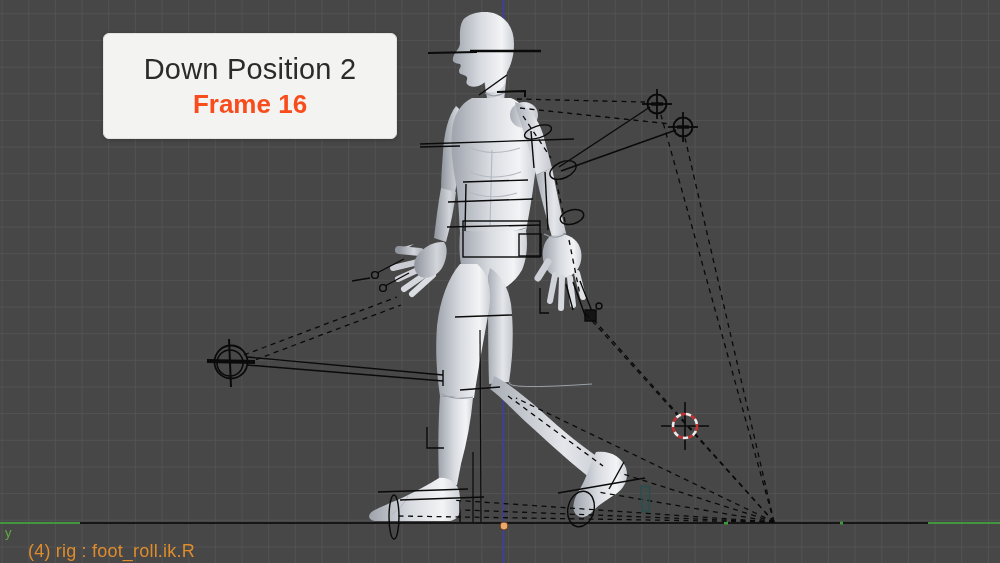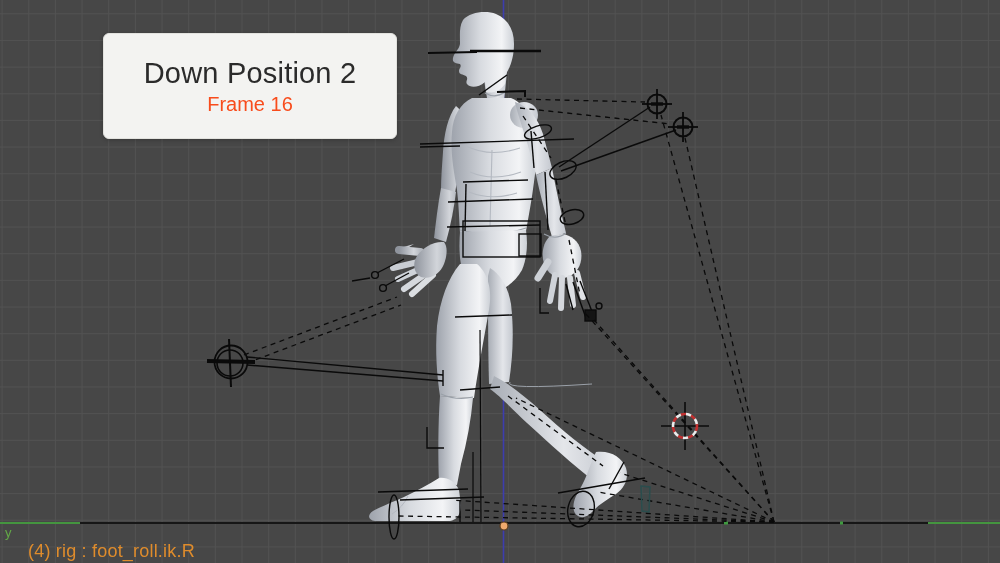--- a/index.html
+++ b/index.html
@@ -16,21 +16,21 @@
   #scene{position:absolute;left:0;top:0;}
   .card{
     position:absolute;left:70px;top:33px;width:292px;height:104px;
     background:#f3f3f1;border:1px solid #e2e2de;border-radius:6px;
     box-shadow:0 1px 4px rgba(0,0,0,.22);
     display:flex;flex-direction:column;align-items:center;justify-content:center;
     gap:3px;
     margin-left:33px;
   }
   .card .title{font-size:29px;font-weight:500;color:#2b2b2b;letter-spacing:.2px;}
-  .card .subtitle{font-size:20px;font-weight:400;color:#f84c1c;}
+  .card .subtitle{font-size:26px;font-weight:700;color:#f84c1c;}
   .status-text{
     position:absolute;left:28px;top:541px;font-size:18px;color:#df8c2c;
     letter-spacing:.2px;
   }
   .axis-label{
     position:absolute;left:5px;top:525px;font-size:13px;color:#63a947;
   }
 </style>
 </head>
 <body>

